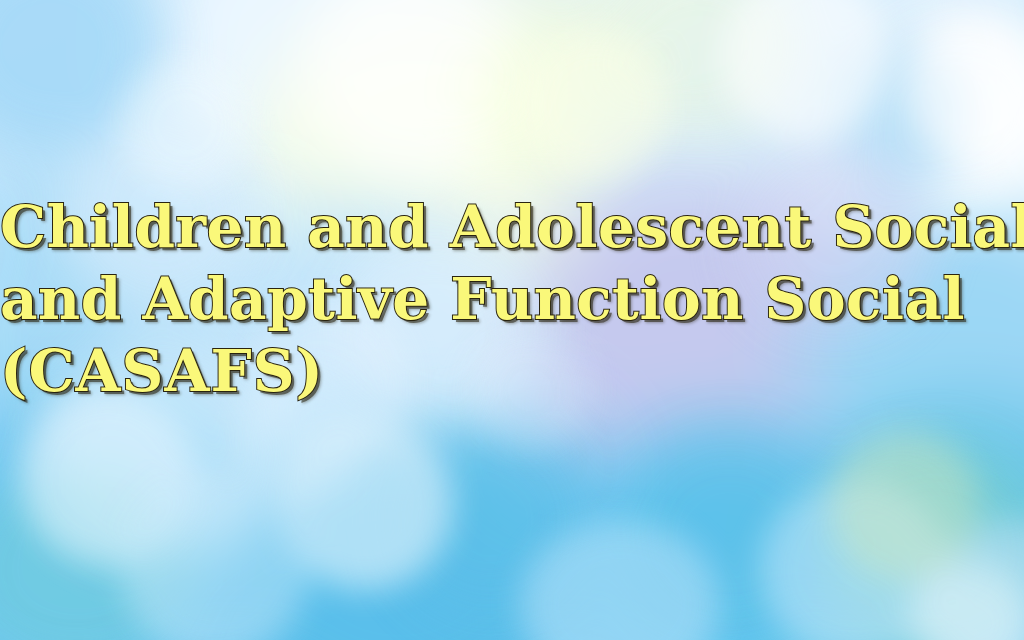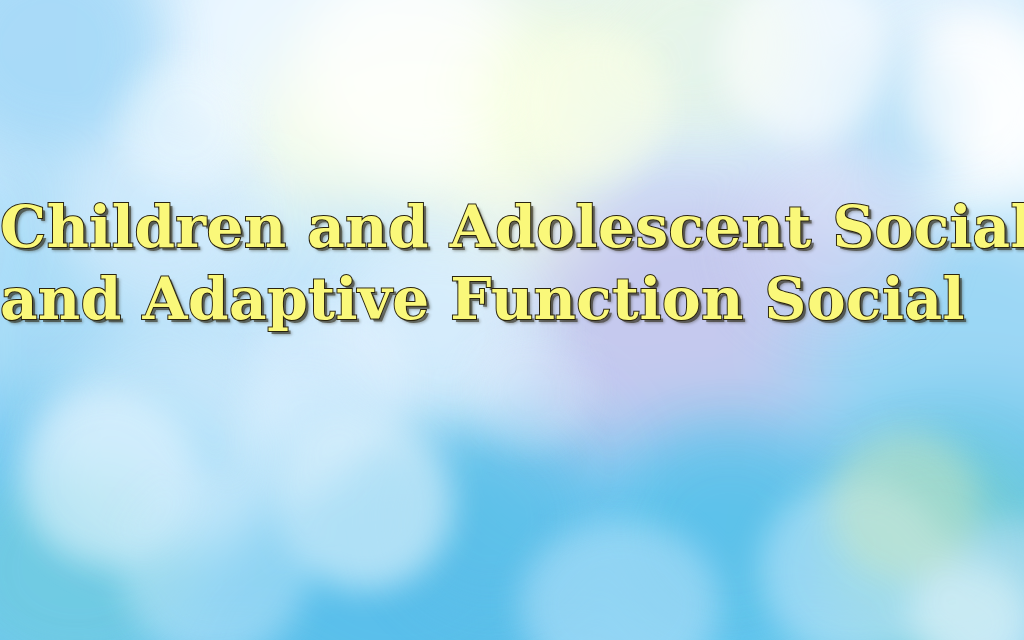--- a/index.html
+++ b/index.html
@@ -125,15 +125,16 @@
     <div class="blob" style="left:760px; top:480px; width:190px; height:180px; background:#d3ecff; opacity:.6;"></div>
     <div class="blob" style="left:930px; top:520px; width:160px; height:160px; background:#cfe6fb; opacity:.6;"></div>
     <div class="blob" style="left:905px; top:555px; width:130px; height:120px; background:#f0f8ff; opacity:.5;"></div>
     <div class="blob" style="left:830px; top:430px; width:150px; height:150px; background:#eef0b8; opacity:.45;"></div>
     <div class="blob" style="left:915px; top:575px; width:110px; height:110px; background:#ffffff; opacity:.4;"></div>
   </div>
 
   <div id="title-block">
     <span class="title-line line1">Children and Adolescent Social</span>
     <span class="title-line line2">and Adaptive Function Social</span>
+    <span class="title-line line3">(CASAFS)</span>
   </div>
 
 </div>
 
 </body></html>

